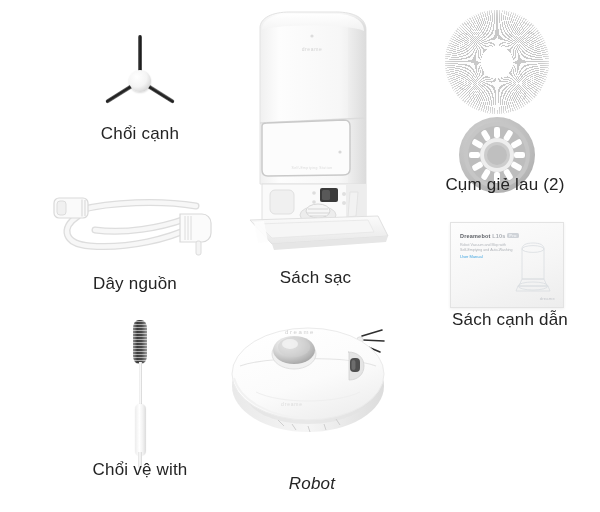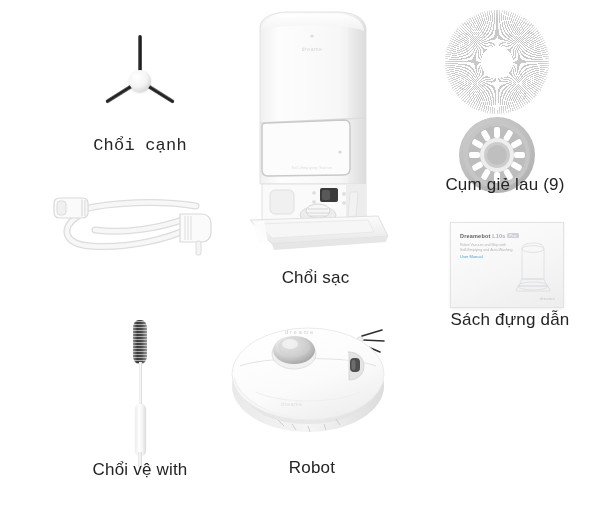--- a/index.html
+++ b/index.html
@@ -239,21 +239,21 @@
 
 <div class="stage">
 
   <div class="item" style="left:60px; top:28px; width:160px; height:130px;">
     <div class="art" style="height:105px;">
       <div class="brush-arm a1"></div>
       <div class="brush-arm a2"></div>
       <div class="brush-arm a3"></div>
       <div class="brush-hub"></div>
     </div>
-    <div class="caption" style="top:108px;font-family:Liberation Mono, monospace;">Chổi cạnh</div>
+    <div class="caption" style="top:96px;">Chổi cạnh</div>
   </div>
 
   <div class="item" style="left:40px; top:186px; width:190px; height:120px;">
     <div class="art" style="height:84px;">
       <svg class="cord-svg" width="190" height="84" viewBox="0 0 190 84" aria-hidden="true">
         <g fill="none" stroke="#dddddd" stroke-width="7" stroke-linecap="round">
           <path d="M40 24 C 70 16, 120 14, 156 20"></path>
           <path d="M38 30 C 20 42, 24 58, 50 60 C 90 63, 130 52, 150 42"></path>
           <path d="M55 44 C 85 48, 120 42, 145 33"></path>
         </g>
@@ -276,20 +276,21 @@
           <path d="M140 28 h22 a9 9 0 0 1 9 9 v10 a9 9 0 0 1 -9 9 h-22 z" fill="#fbfbfb" stroke="#d9d9d9" stroke-width="1.2"></path>
           <g stroke="#dcdcdc" stroke-width="1">
             <line x1="145" y1="30" x2="145" y2="54"></line>
             <line x1="148" y1="30" x2="148" y2="54"></line>
             <line x1="151" y1="30" x2="151" y2="54"></line>
           </g>
           <rect x="156" y="55" width="5" height="14" rx="2" fill="#f4f4f4" stroke="#dcdcdc" stroke-width="1"></rect>
         </g>
       </svg>
     </div>
+    <div class="caption" style="top:88px;">Dây nguồn</div>
   </div>
 
   <div class="item" style="left:75px; top:320px; width:130px; height:170px;">
     <div class="art" style="height:152px;">
       <div class="cb-head"></div>
       <div class="cb-shaft"></div>
       <div class="cb-grip"></div>
       <div class="cb-tip"></div>
     </div>
     <div class="caption" style="top:140px;">Chổi vệ with</div>
@@ -359,21 +360,21 @@
           <line x1="82" y1="210" x2="98" y2="210"></line>
         </g>
 
         <path d="M22 214 L 150 210 L 160 230 L 44 238 Z" fill="url(#baseTray)" stroke="#e0e0e0" stroke-width="1"></path>
         <path d="M30 218 L 140 214 L 146 226 L 44 232 Z" fill="#f6f6f6" stroke="#e6e6e6" stroke-width="0.8"></path>
         <path d="M44 238 L 160 230 L 158 236 L 46 244 Z" fill="#e6e6e6"></path>
 
         <path d="M26 216 L 36 215 L 40 236 L 30 237 Z" fill="#fdfdfd" opacity=".9"></path>
       </svg>
     </div>
-    <div class="caption" style="top:262px;">Chổi sạc</div>
+    <div class="caption" style="top:262px;">Sách sạc</div>
   </div>
 
   <div class="item" style="left:222px; top:308px; width:180px; height:182px;">
     <div class="art" style="height:145px;">
       <svg class="robot-svg" width="180" height="145" viewBox="0 0 180 145" aria-hidden="true">
         <defs>
           <linearGradient id="robTop" x1="0.25" y1="0" x2="0.8" y2="1">
             <stop offset="0" stop-color="#ffffff"></stop>
             <stop offset="0.55" stop-color="#fbfbfb"></stop>
             <stop offset="1" stop-color="#ededed"></stop>
@@ -424,21 +425,21 @@
         <ellipse cx="72" cy="39" rx="16" ry="10" fill="#cfcfcf" opacity=".55"></ellipse>
         <ellipse cx="68" cy="36" rx="8" ry="5" fill="#f6f6f6" opacity=".75"></ellipse>
 
         <path d="M126 44 C 136 44, 142 50, 142 58 C 142 66, 136 72, 127 72 L 127 44 Z" fill="#e4e4e4" stroke="#d2d2d2" stroke-width="0.8"></path>
         <rect x="128" y="50" width="10" height="14" rx="4" fill="#4f4f4f"></rect>
         <rect x="129.5" y="52" width="4" height="10" rx="2" fill="#6d6d6d"></rect>
 
         <path d="M12 70 C 18 92, 48 110, 86 110" fill="none" stroke="#f2f2f2" stroke-width="2"></path>
       </svg>
     </div>
-    <div class="caption" style="top:150px;">Robot</div>
+    <div class="caption" style="top:166px;font-style:italic;">Robot</div>
   </div>
 
   <div class="item" style="left:420px; top:10px; width:170px; height:180px;">
     <div class="art" style="height:160px;">
       <div style="position:absolute; left:25px; top:0;">
         <div class="mop-pad"></div>
       </div>
       <div style="position:absolute; left:37px; top:105px;">
         <svg class="mop-plate-svg" width="80" height="80" viewBox="0 0 80 80" aria-hidden="true">
           <defs>
@@ -488,21 +489,21 @@
             <g transform="rotate(330 40 40)">
                 <rect x="37" y="12" width="6" height="11" rx="2.2"></rect>
               </g>
           </g>
           <circle cx="40" cy="40" r="17" fill="#eeeeee"></circle>
           <circle cx="40" cy="40" r="13" fill="#cccccc"></circle>
           <circle cx="40" cy="40" r="10" fill="#bfbfbf"></circle>
         </svg>
       </div>
     </div>
-    <div class="caption" style="top:165px;">Cụm giẻ lau (9)</div>
+    <div class="caption" style="top:165px;">Cụm giẻ lau (2)</div>
   </div>
 
   <div class="item" style="left:432px; top:222px; width:156px; height:105px;">
     <div class="art" style="height:86px;">
       <div class="manual" style="left:18px;">
         <div class="m-title">
           <span>Dreamebot</span>
           <span class="m-model">L10s</span>
           <span class="m-chip">Pro</span>
         </div>
@@ -516,17 +517,17 @@
           <g fill="none" stroke="#d9dde1" stroke-width="0.8">
             <path d="M11 10 C 11 6, 15 4, 22 4 C 29 4, 33 6, 33 10 L 33 40 L 11 40 Z"></path>
             <ellipse cx="22" cy="10" rx="11" ry="3.4"></ellipse>
             <path d="M11 40 L 33 40 L 36 47 L 8 47 Z"></path>
             <ellipse cx="22" cy="47" rx="15" ry="4"></ellipse>
             <path d="M7 47 L 37 47 L 39 52 L 5 52 Z"></path>
           </g>
         </svg>
       </div>
     </div>
-    <div class="caption" style="top:88px;">Sách đựng dẫn</div>
+    <div class="caption" style="top:88px;">Sách cạnh dẫn</div>
   </div>
 
 
 </div>
 
 </body></html>

